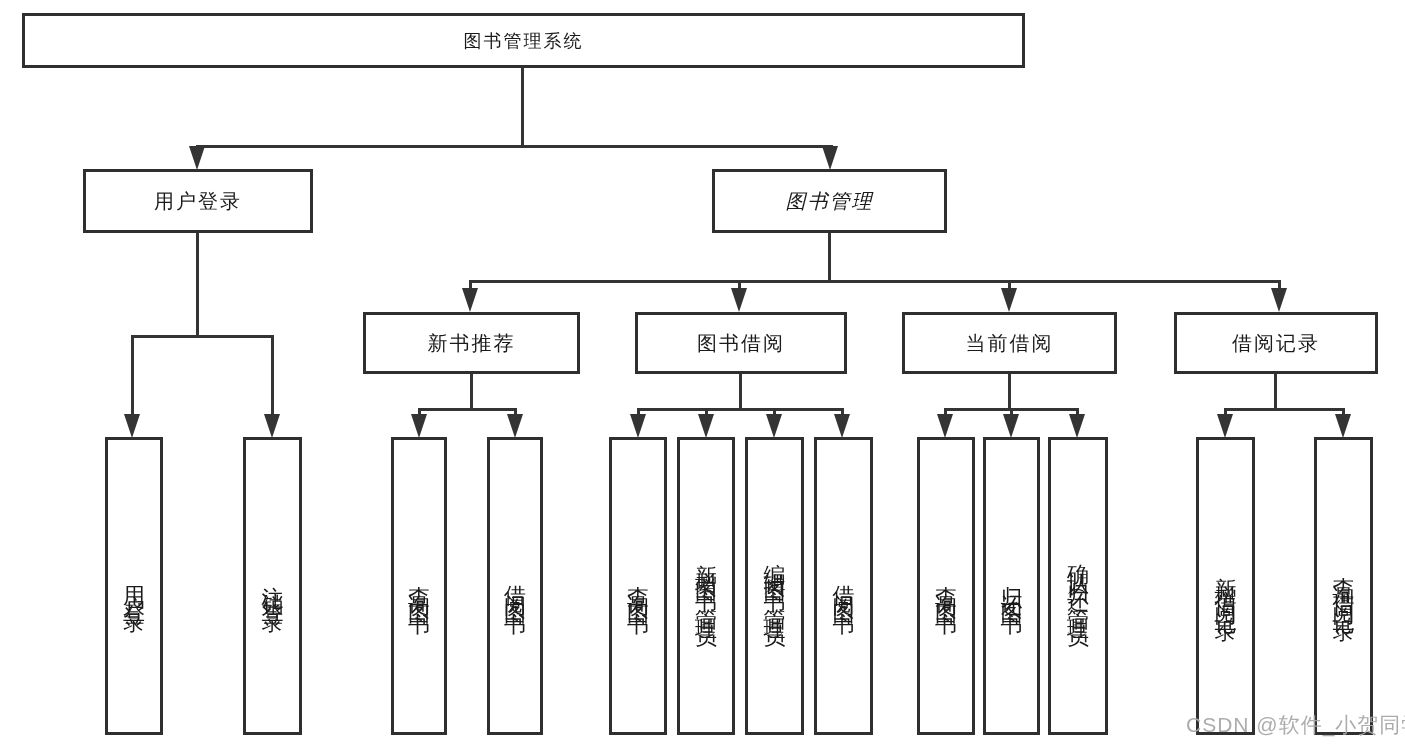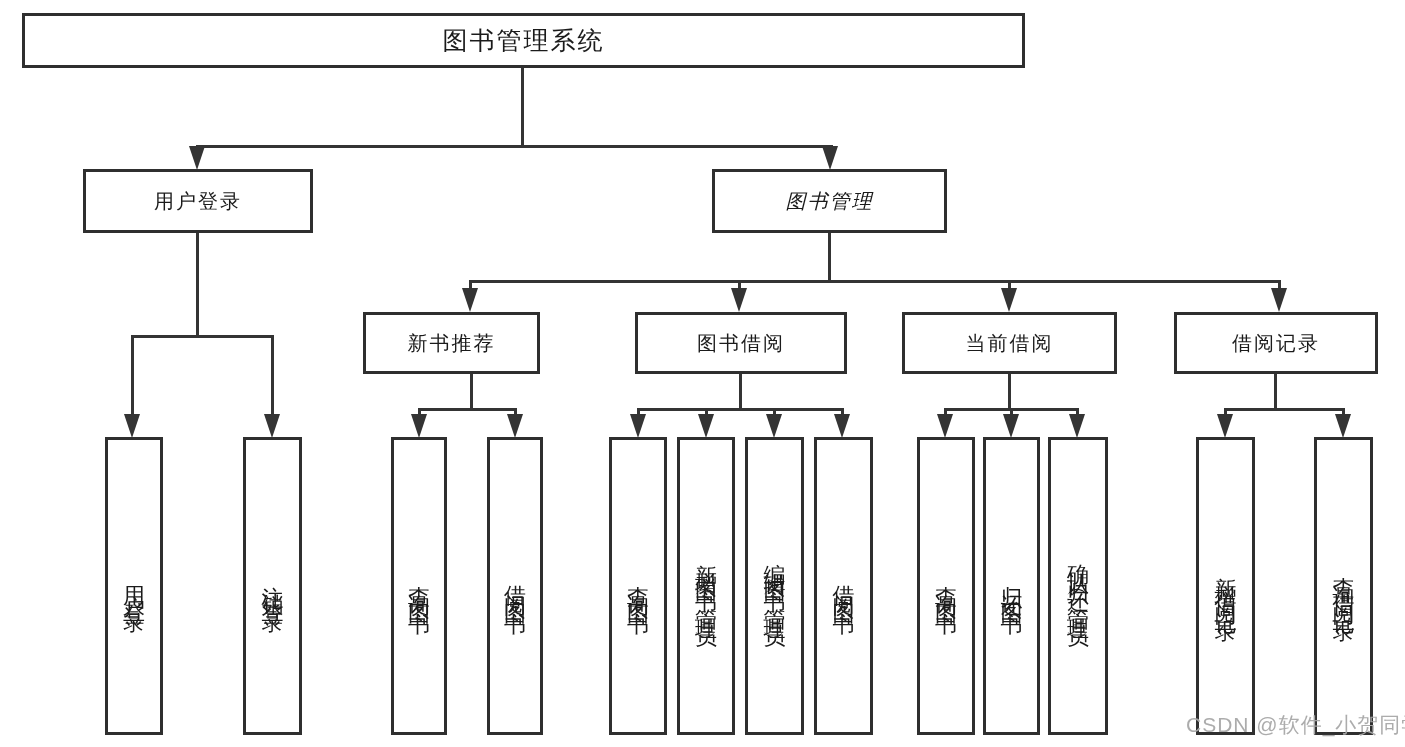--- a/index.html
+++ b/index.html
@@ -36,21 +36,21 @@
     align-items: center;
     justify-content: center;
     color: #1b1b1b;
   }
   .box.h span {
     font-size: 20px;
     letter-spacing: 2px;
     white-space: nowrap;
   }
   .box.root span {
-    font-size: 25px;
+    font-size: 18px;
   }
   .box.v span {
     writing-mode: vertical-rl;
     text-orientation: mixed;
     font-size: 22px;
     letter-spacing: 9px;
     line-height: 1;
     white-space: nowrap;
   }
   .watermark {
@@ -130,21 +130,21 @@
     <span>图书管理系统</span>
   </div>
 
   <div class="box h" style="left:83px; top:169px; width:230px; height:64px;">
     <span>用户登录</span>
   </div>
   <div class="box h" style="left:712px; top:169px; width:235px; height:64px;font-style:italic;">
     <span>图书管理</span>
   </div>
 
-  <div class="box h" style="left:363px; top:312px; width:177px; height:62px;">
+  <div class="box h" style="left:363px; top:312px; width:217px; height:62px;">
     <span>新书推荐</span>
   </div>
   <div class="box h" style="left:902px; top:312px; width:215px; height:62px;">
     <span>当前借阅</span>
   </div>
   <div class="box h" style="left:635px; top:312px; width:212px; height:62px;">
     <span>图书借阅</span>
   </div>
   <div class="box h" style="left:1174px; top:312px; width:204px; height:62px;">
     <span>借阅记录</span>

